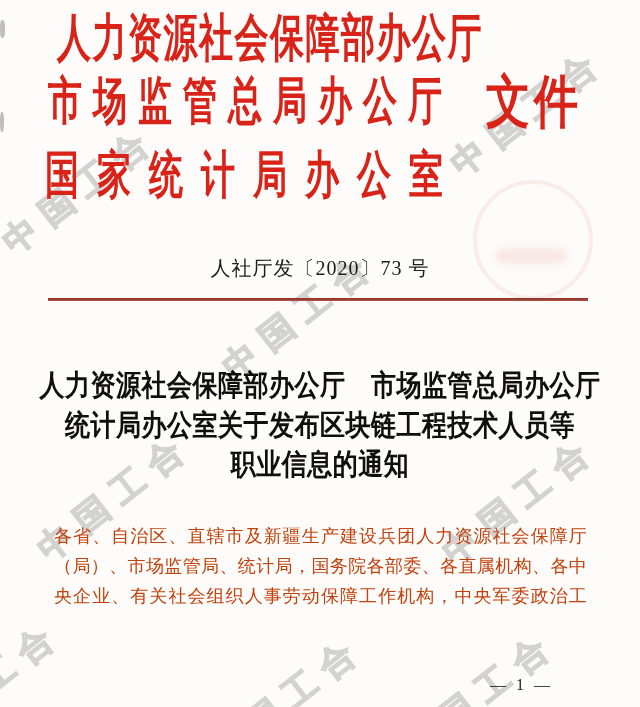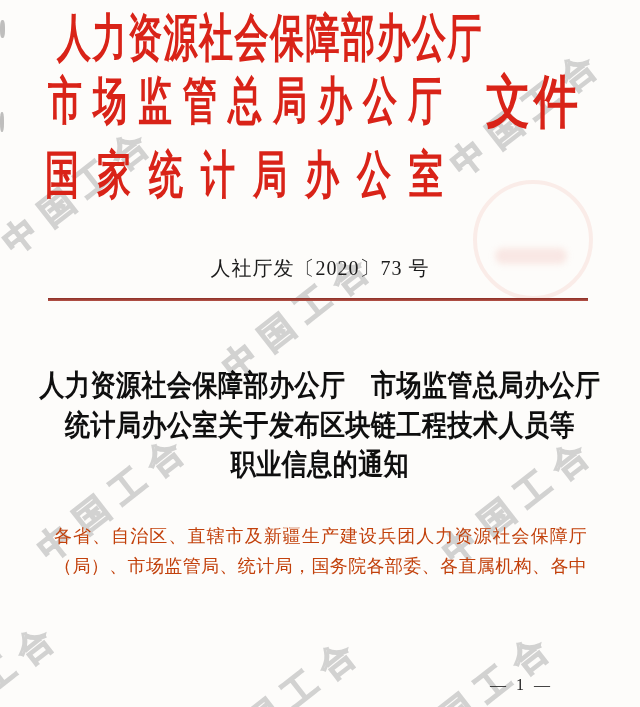--- a/index.html
+++ b/index.html
@@ -165,17 +165,18 @@
 
   <div class="title">
     <div>人力资源社会保障部办公厅　市场监管总局办公厅</div>
     <div>统计局办公室关于发布区块链工程技术人员等</div>
     <div>职业信息的通知</div>
   </div>
 
   <div class="bodytext">
     <div class="bl">各省、自治区、直辖市及新疆生产建设兵团人力资源社会保障厅</div>
     <div class="bl">（局）、市场监管局、统计局，国务院各部委、各直属机构、各中</div>
+    <div class="bl">央企业、有关社会组织人事劳动保障工作机构，中央军委政治工</div>
   </div>
 
   <div class="pagenum">— 1 —</div>
 
 </div>
 
 </body></html>

